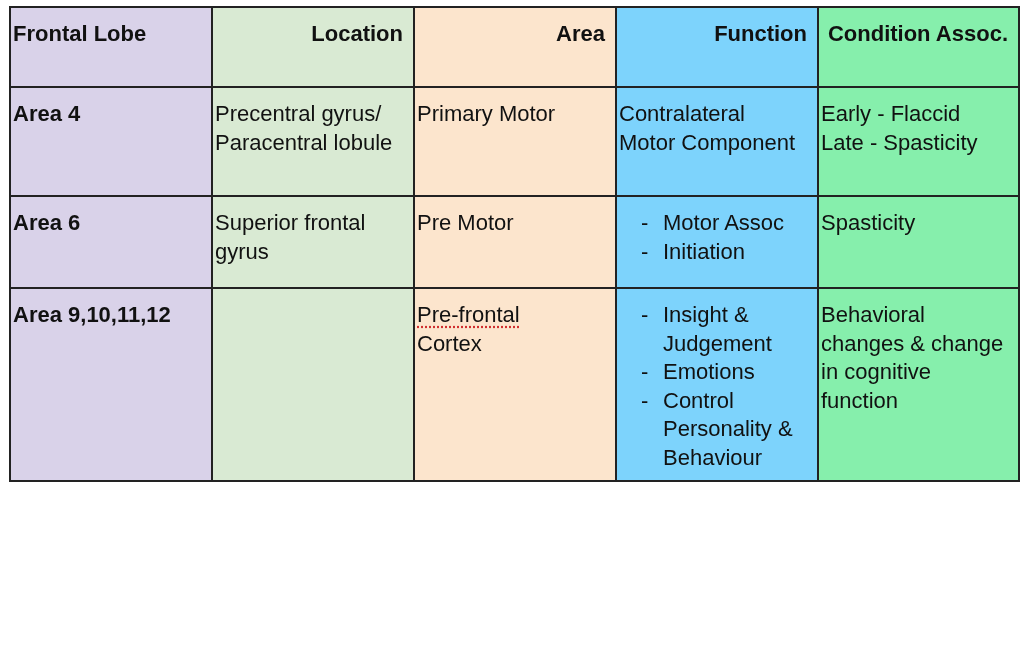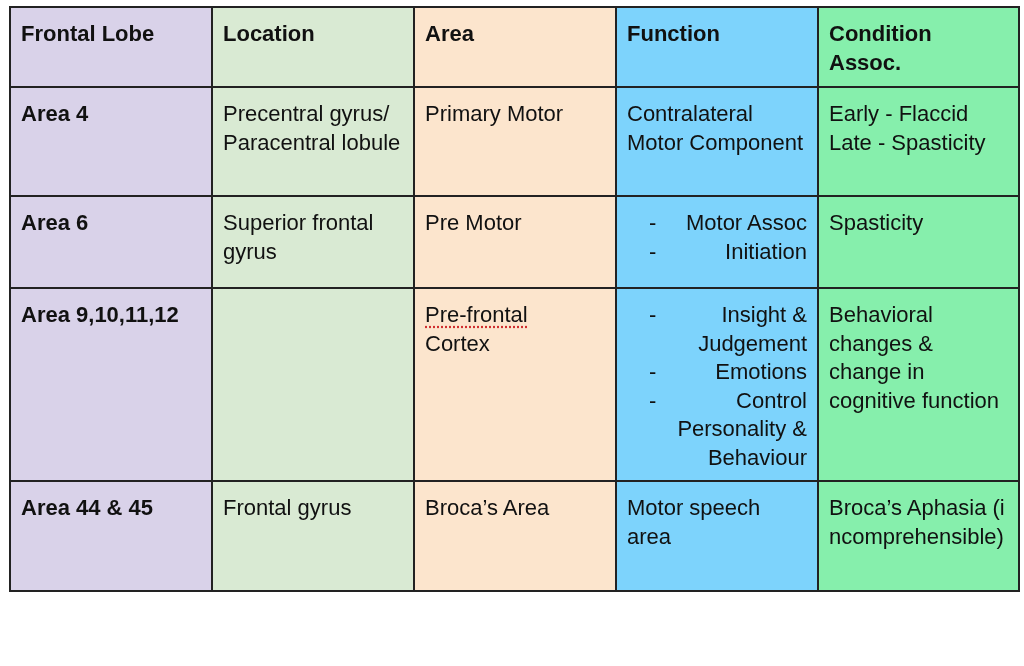--- a/index.html
+++ b/index.html
@@ -6,42 +6,42 @@
   body { width: 1024px; height: 666px; position: relative; overflow: hidden; font-family: "Liberation Sans", sans-serif; }
   table.brain {
     position: absolute; left: 9px; top: 6px;
     border-collapse: collapse;
     table-layout: fixed;
     width: 1009px;
   }
   table.brain td {
     border: 2px solid #222;
     vertical-align: top;
-    padding: 12px 10px 0 10px;
+    padding: 12px 10px 0 2px;
     font-size: 22px;
     line-height: 28.5px;
     color: #111;
     box-sizing: border-box;
   }
   .c0 { background: #d9d2e9; width: 202px; }
   .c1 { background: #d9ead3; width: 202px; }
   .c2 { background: #fce5cd; width: 202px; }
   .c3 { background: #7dd3fc; width: 202px; }
   .c4 { background: #86efac; width: 201px; }
-  .hdr { font-weight: bold; }
+  .hdr { font-weight: bold; text-align: right; }
   .hdr-blue { color: #1515d8; font-weight: bold; }
   .area-red { color: #c81010; font-weight: bold; }
   tr.r0 td { height: 80px; }
   tr.r1 td { height: 109px; margin-top: 47px; }
   tr.r2 td { height: 92px; }
   tr.r3 td { height: 79px; }
   tr.r4 td { height: 193px; }
   tr.r5 td { height: 110px; }
   ul.dash { list-style: none; margin: 0; padding: 0 0 0 20px; }
-  ul.dash li { position: relative; padding-left: 24px; text-align: right; }
+  ul.dash li { position: relative; padding-left: 24px; }
   ul.dash li::before { content: "-"; position: absolute; left: 2px; top: 0; }
   .spell { text-decoration: underline dotted #d03030; text-underline-offset: 4px; }
   .line { display: block; }
 </style>
 </head>
 <body>
 
 <table class="brain">
   <tbody>
       <tr class="r0">
@@ -87,21 +87,14 @@
     <td class="c3">
       <ul class="dash">
         <li>Insight &amp; Judgement</li>
         <li>Emotions</li>
         <li>Control Personality &amp; Behaviour</li>
       </ul>
     </td>
     <td class="c4">Behavioral changes &amp; change in cognitive function</td>
   </tr>
 
-  <tr class="r5">
-    <td class="c0 area-red">Area 44 &amp; 45</td>
-    <td class="c1">Frontal gyrus</td>
-    <td class="c2">Broca’s Area</td>
-    <td class="c3">Motor speech area</td>
-    <td class="c4" style="word-break: break-all;">Broca’s Aphasia (incomprehensible)</td>
-  </tr>
 </tbody>
   </table>
 
 </body></html>

